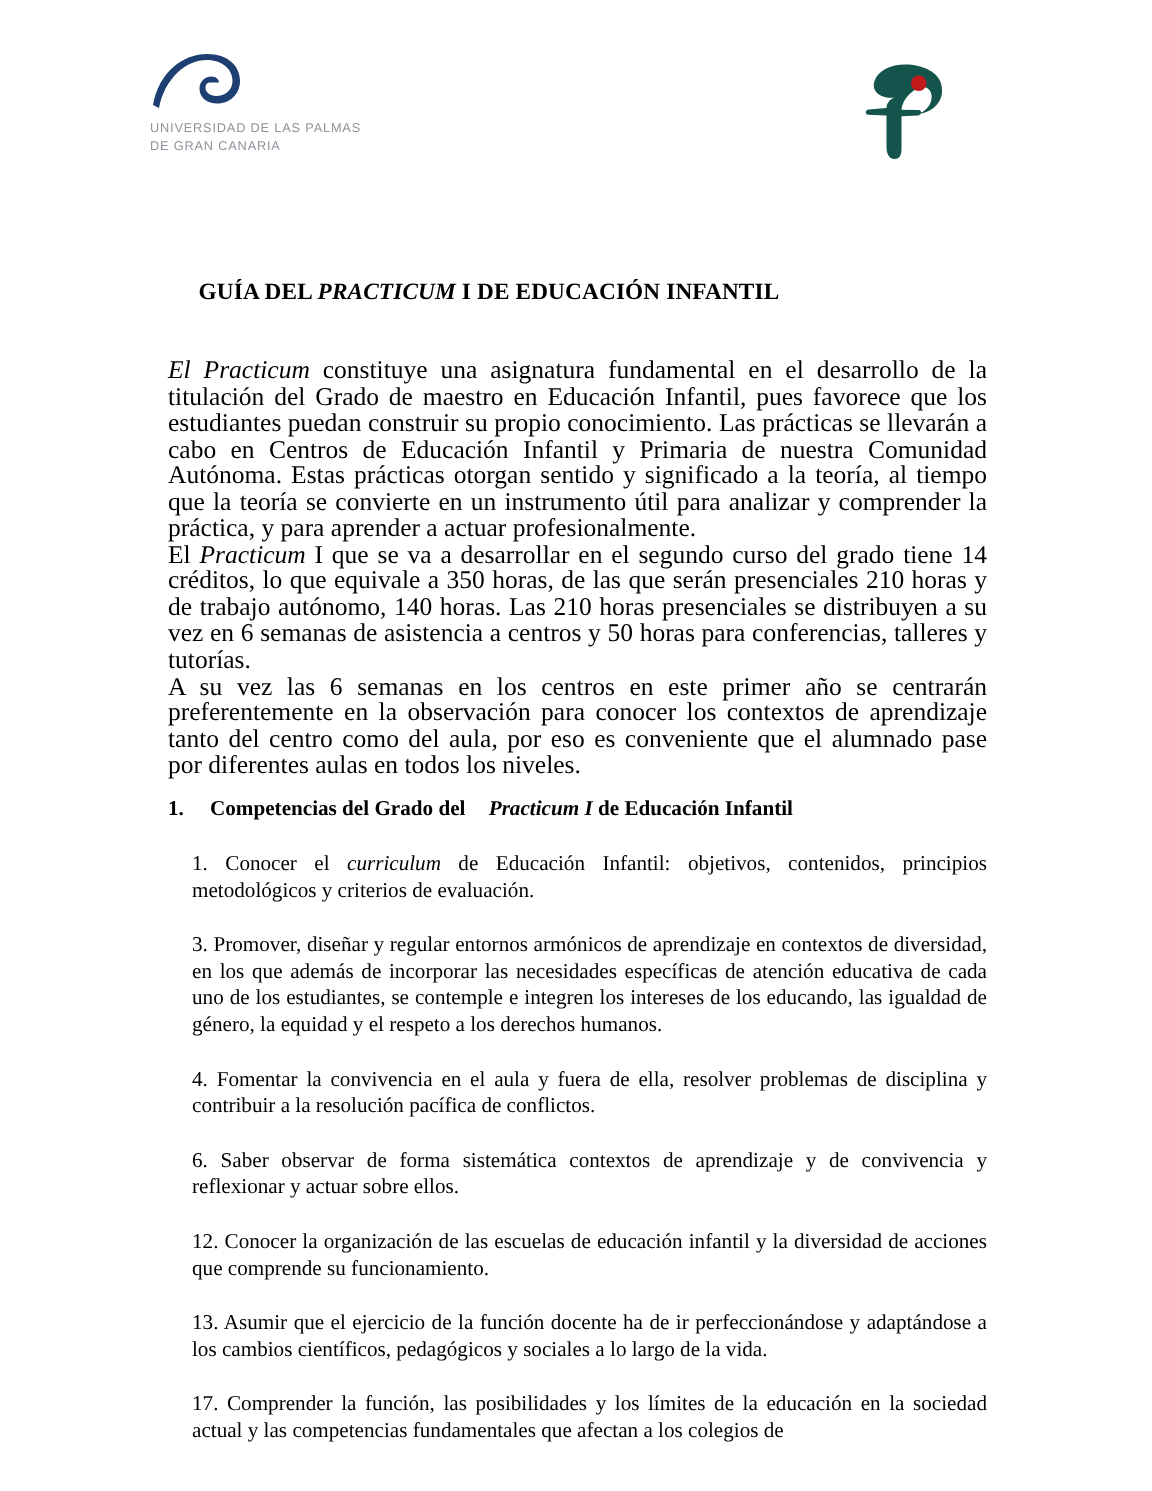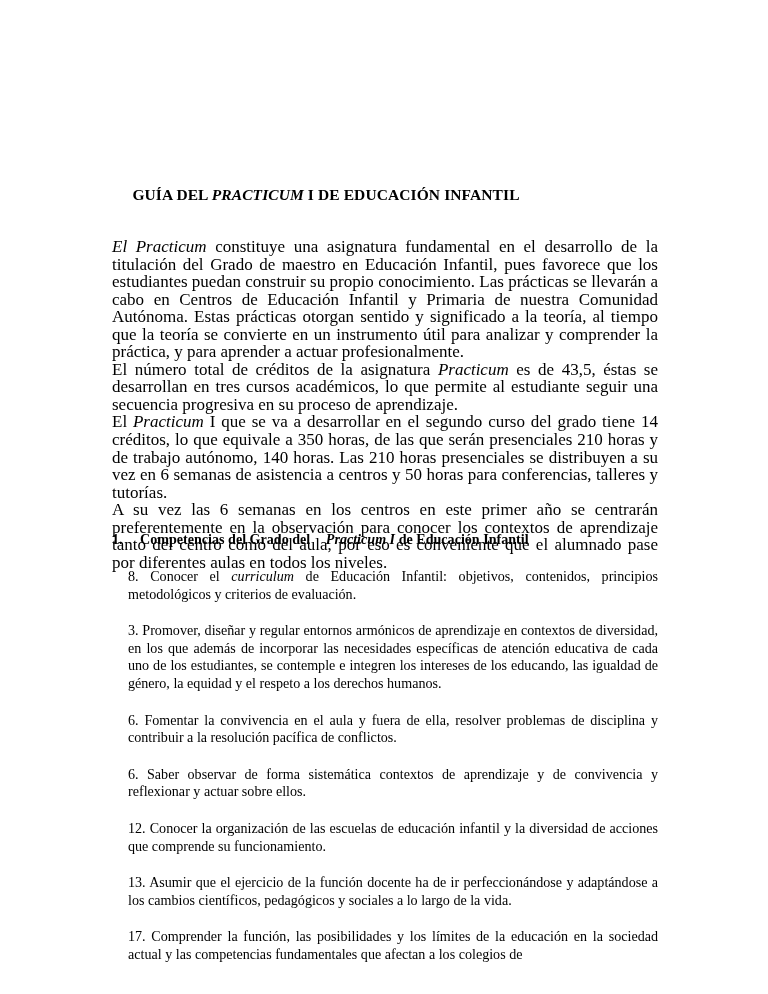--- a/index.html
+++ b/index.html
@@ -135,48 +135,63 @@
     margin: 0 0 19px 0;
   }
   .comp-item i { font-style: italic; }
   .comp-item:last-child { margin-bottom: 0; }
 </style>
 </head>
 <body>
 
 <div class="page">
 
+  <div class="masthead">
+
+    <div class="logo-ulpgc">
+      <svg class="mark" viewBox="0 0 62 40" aria-hidden="true">
+        <path d="M2 36 C6 14, 22 2, 38 2 C52 2, 60 10, 60 20 C60 29, 53 35, 45 35 C38 35, 33 31, 33 25 C33 20, 37 17, 41 17 C44 17, 46 19, 46 21 L40 21 C38 21, 37 22.5, 37 24.5 C37 27.5, 40 30, 44 30 C50 30, 55 26, 55 20 C55 12, 48 6, 38 6 C24 6, 10 18, 6 38 Z" fill="#1d3f72"></path>
+      </svg>
+      <div class="wordmark">Universidad de las Palmas
+de Gran Canaria</div>
+    </div>
+
+    <svg class="logo-faculty" viewBox="0 0 74 76" aria-hidden="true">
+      <path d="M47 8 C34 5, 21 9, 18 18 C15.5 25.5, 23 30, 31 29 C28 30.5, 26 33, 26 36 L14 37 C12 37, 11.5 40, 13.5 40.5 L26 41 L26 62 C26 67, 28 70, 31.5 70 C35 70, 36 67, 36 63 L36 41.5 L47 41 C49.5 40.8, 49.8 37.6, 47.5 37.4 L36 37.2 C36.5 32, 39.5 28, 44 24.5 C51 19, 57 23, 56 30 C55.3 35, 51 38.5, 47.5 39.8 C54 39.5, 62 34.5, 63 26 C64 15.5, 56 10, 47 8 Z" fill="#14544c"></path>
+      <circle cx="47.5" cy="19.5" r="5.2" fill="#c21a1a"></circle>
+    </svg>
+
+  </div>
 
 
   <div class="doc-title"><span>GUÍA DEL </span><i>PRACTICUM</i><span> I DE EDUCACIÓN INFANTIL</span></div>
 
   <div class="body-block">
 
     <p><i>El Practicum</i><span> constituye una asignatura fundamental en el desarrollo de la titulación del Grado de maestro en Educación Infantil, pues favorece que los estudiantes puedan construir su propio conocimiento. Las prácticas se llevarán a cabo en Centros de Educación Infantil y Primaria de nuestra Comunidad Autónoma. Estas prácticas otorgan sentido y significado a la teoría, al tiempo que la teoría se convierte en un instrumento útil para analizar y comprender la práctica, y para aprender a actuar profesionalmente.</span></p>
 
-    <p><span>El número total de créditos de la asignatura </span><i>Practicum</i><span> es de 43,5, éstas se desarrollan en tres cursos académicos, lo que permite al estudiante seguir una secuencia progresiva en su proceso de aprendizaje.</span></p>
 
     <p><span>El </span><i>Practicum</i><span> I que se va a desarrollar en el segundo curso del grado tiene 14 créditos, lo que equivale a 350 horas, de las que serán presenciales 210 horas y de trabajo autónomo, 140 horas. Las 210 horas presenciales se distribuyen a su vez en 6 semanas de asistencia a centros y 50 horas para conferencias, talleres y tutorías.</span></p>
 
     <p>A su vez las 6 semanas en los centros en este primer año se centrarán preferentemente en la observación para conocer los contextos de aprendizaje tanto del centro como del aula, por eso es conveniente que el alumnado pase por diferentes aulas en todos los niveles.</p>
 
   </div>
 
   <div class="section-heading">
     <span class="num">1.</span>
     <span class="txt"><span>Competencias del Grado del </span><i>Practicum I</i><span> de Educación Infantil</span></span>
   </div>
 
   <div class="comp-list">
 
-    <p class="comp-item"><span>8. Conocer el </span><i>curriculum</i><span> de Educación Infantil: objetivos, contenidos, principios metodológicos y criterios de evaluación.</span></p>
+    <p class="comp-item"><span>1. Conocer el </span><i>curriculum</i><span> de Educación Infantil: objetivos, contenidos, principios metodológicos y criterios de evaluación.</span></p>
 
     <p class="comp-item"><span>3. Promover, diseñar y regular entornos armónicos de aprendizaje en contextos de diversidad, en los que además de incorporar las necesidades específicas de atención educativa de cada uno de los estudiantes, se contemple e integren los intereses de los educando, las igualdad de género, la equidad y el respeto a los derechos humanos.</span><i></i><span></span></p>
 
-    <p class="comp-item"><span>6. Fomentar la convivencia en el aula y fuera de ella, resolver problemas de disciplina y contribuir a la resolución pacífica de conflictos.</span><i></i><span></span></p>
+    <p class="comp-item"><span>4. Fomentar la convivencia en el aula y fuera de ella, resolver problemas de disciplina y contribuir a la resolución pacífica de conflictos.</span><i></i><span></span></p>
 
     <p class="comp-item"><span>6. Saber observar de forma sistemática contextos de aprendizaje y de convivencia y reflexionar y actuar sobre ellos.</span><i></i><span></span></p>
 
     <p class="comp-item"><span>12. Conocer la organización de las escuelas de educación infantil y la diversidad de acciones que comprende su funcionamiento.</span><i></i><span></span></p>
 
     <p class="comp-item"><span>13. Asumir que el ejercicio de la función docente ha de ir perfeccionándose y adaptándose a los cambios científicos, pedagógicos y sociales a lo largo de la vida.</span><i></i><span></span></p>
 
 
     <p class="comp-item"><span>17. Comprender la función, las posibilidades y los límites de la educación en la sociedad actual y las competencias fundamentales que afectan a los colegios de</span><i></i><span></span></p>
 

